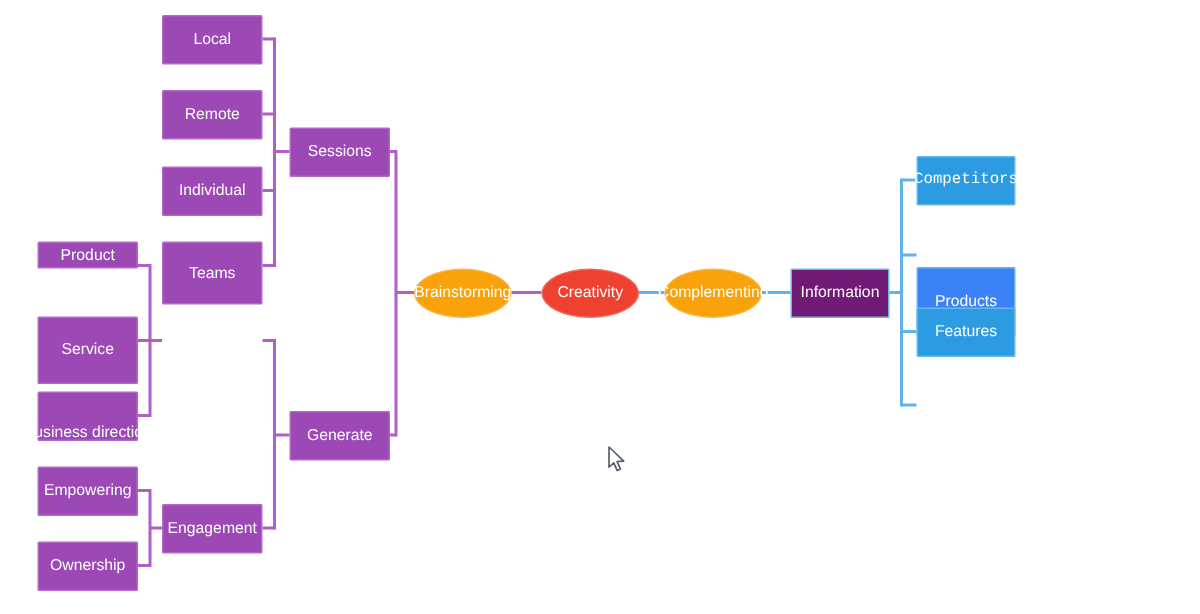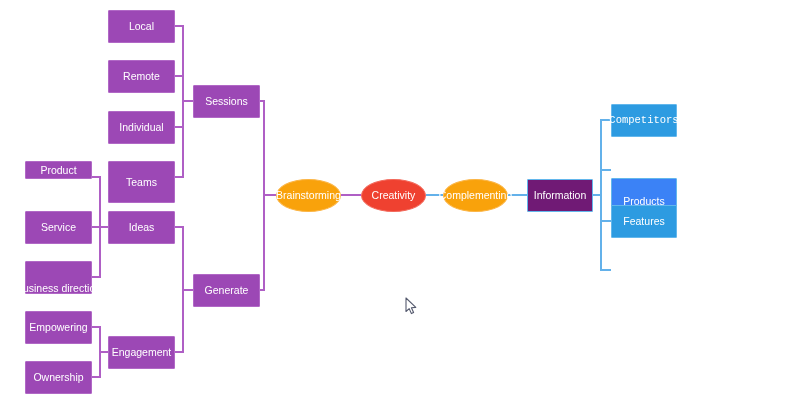--- a/index.html
+++ b/index.html
@@ -85,28 +85,25 @@
     </div>
     <div class="node rect" style="left: 108px; top: 161px; width: 67px; height: 42px; background: rgb(156, 72, 181); border-color: rgb(177, 104, 198); color: rgb(255, 255, 255);">
       <span class="node-label">Teams</span>
     </div>
     <div class="node rect" style="left: 193px; top: 85px; width: 67px; height: 33px; background: rgb(156, 72, 181); border-color: rgb(177, 104, 198); color: rgb(255, 255, 255);">
       <span class="node-label">Sessions</span>
     </div>
     <div class="node rect" style="left: 25px; top: 161px; width: 67px; height: 18px; background: rgb(156, 72, 181); border-color: rgb(177, 104, 198); color: rgb(255, 255, 255);">
       <span class="node-label">Product</span>
     </div>
-    <div class="node rect" style="left: 25px; top: 211px; width: 67px; height: 33px; background: rgb(156, 72, 181); border-color: rgb(177, 104, 198); color: rgb(255, 255, 255);">
+    <div class="node rect" style="left: 25px; top: 211px; width: 67px; height: 45px; background: rgb(156, 72, 181); border-color: rgb(177, 104, 198); color: rgb(255, 255, 255);">
       <span class="node-label">Service</span>
     </div>
     <div class="node rect" style="left: 25px; top: 261px; width: 67px; height: 33px; background: rgb(156, 72, 181); border-color: rgb(177, 104, 198); color: rgb(255, 255, 255); align-items: flex-end;">
       <span class="node-label">Business direction</span>
-    </div>
-    <div class="node rect" style="left: 108px; top: 211px; width: 67px; height: 33px; background: rgb(156, 72, 181); border-color: rgb(177, 104, 198); color: rgb(255, 255, 255);">
-      <span class="node-label">Ideas</span>
     </div>
     <div class="node rect" style="left: 25px; top: 311px; width: 67px; height: 33px; background: rgb(156, 72, 181); border-color: rgb(177, 104, 198); color: rgb(255, 255, 255);">
       <span class="node-label">Empowering</span>
     </div>
     <div class="node rect" style="left: 25px; top: 361px; width: 67px; height: 33px; background: rgb(156, 72, 181); border-color: rgb(177, 104, 198); color: rgb(255, 255, 255);">
       <span class="node-label">Ownership</span>
     </div>
     <div class="node rect" style="left: 108px; top: 336px; width: 67px; height: 33px; background: rgb(156, 72, 181); border-color: rgb(177, 104, 198); color: rgb(255, 255, 255);">
       <span class="node-label">Engagement</span>
     </div>

